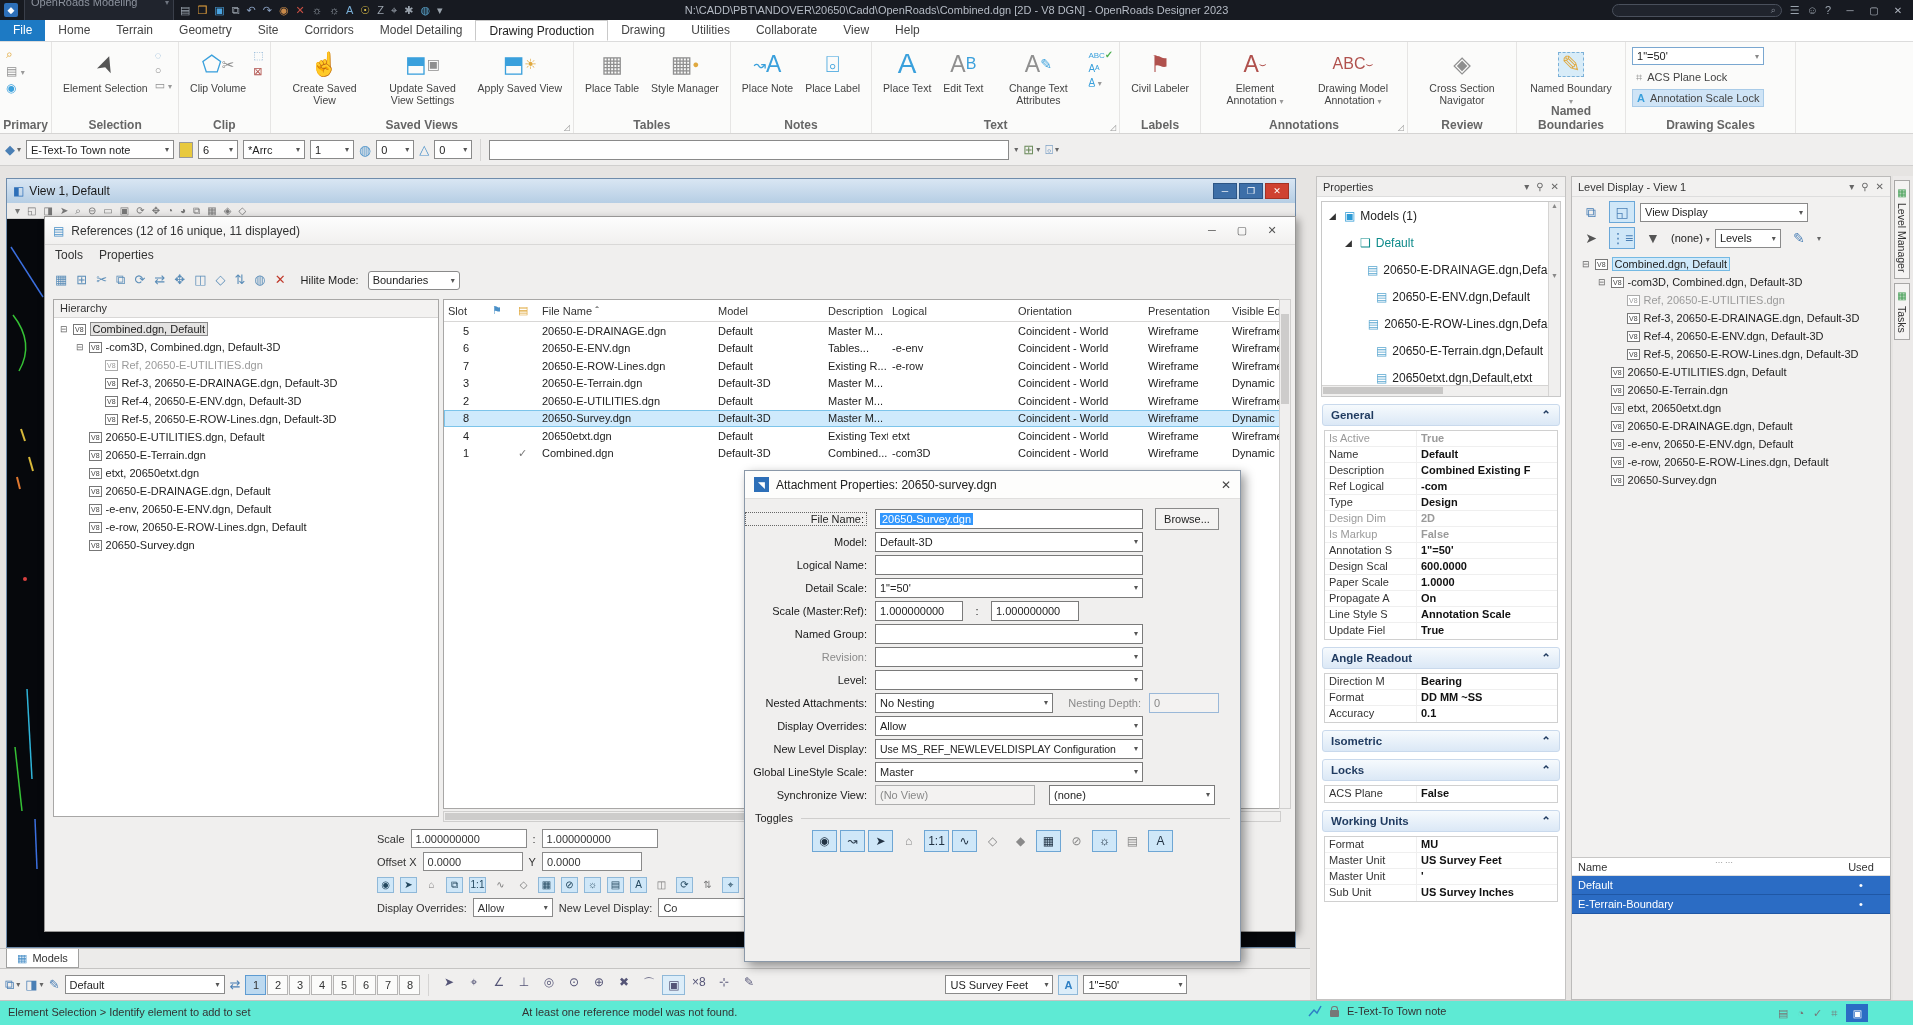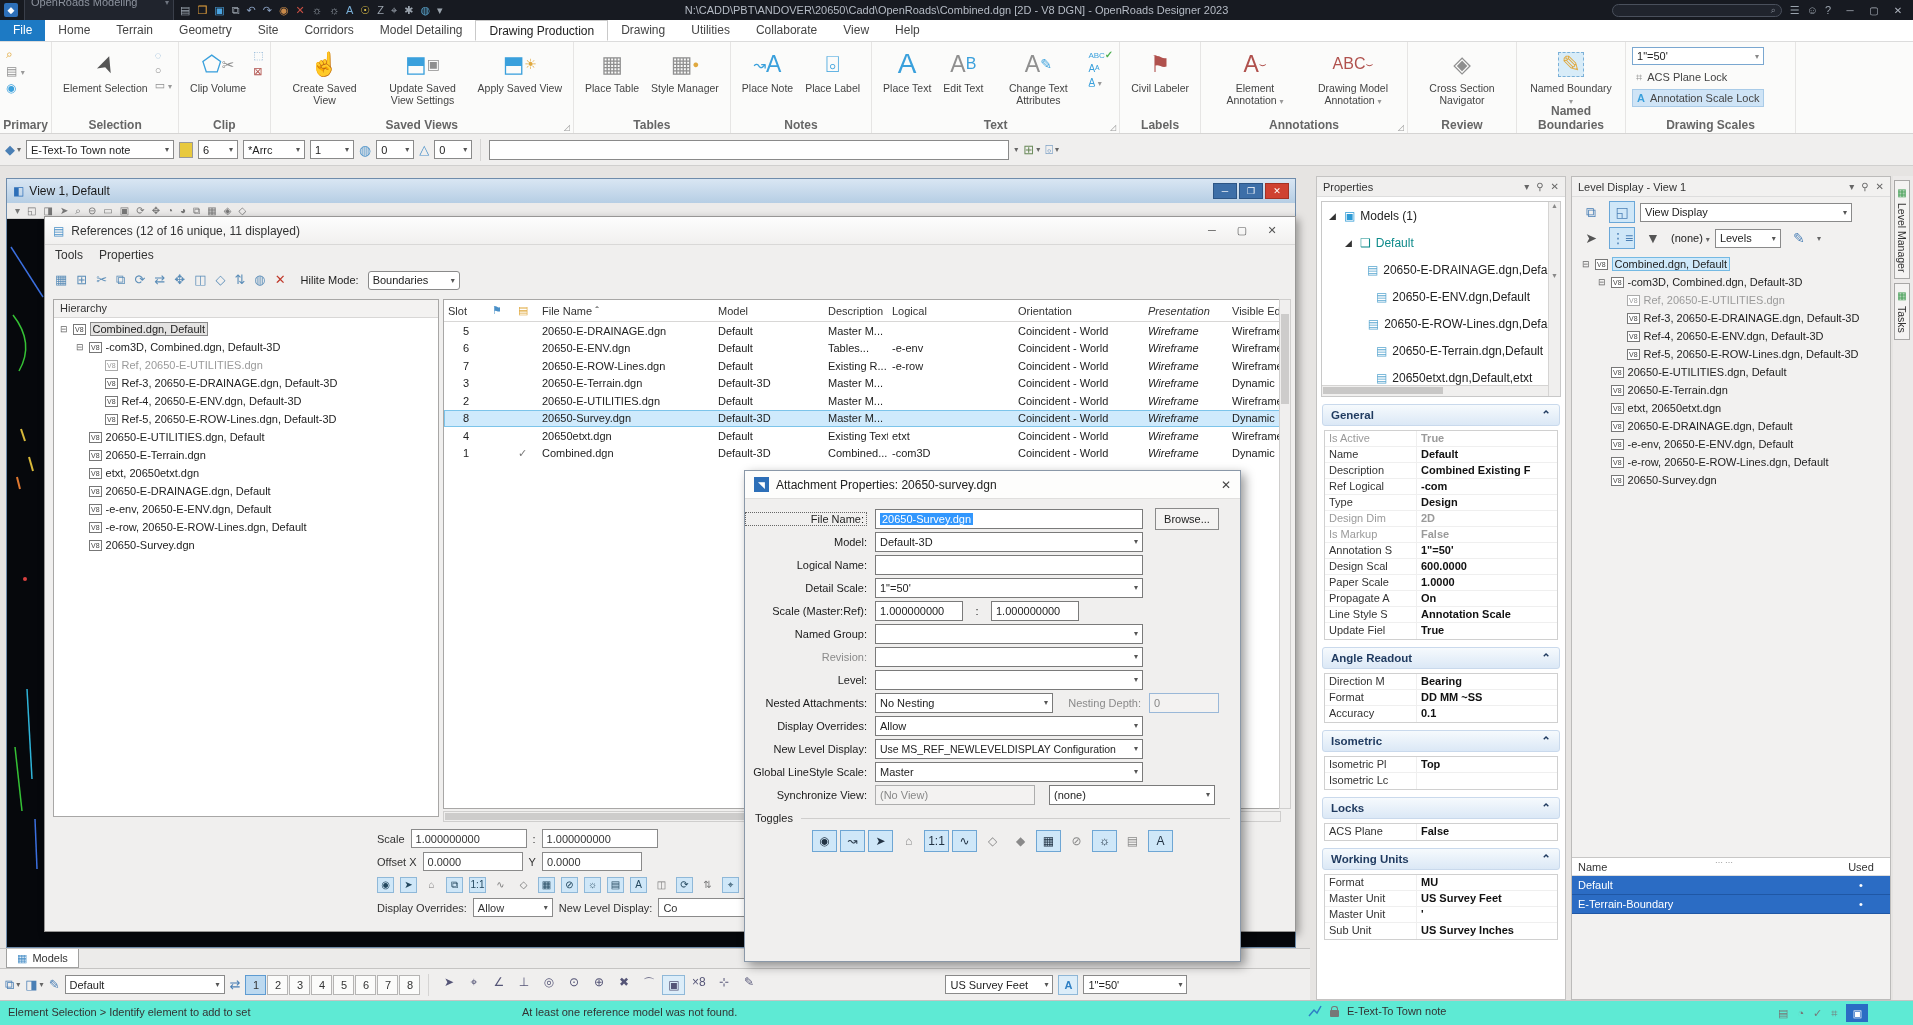--- a/index.html
+++ b/index.html
@@ -101,21 +101,21 @@
   .titem .tlabel.selblue { background:#cfe9fa; border:1px solid #74b9e3; padding:0 2px; }
 
   .reftable { position:absolute; left:398px; top:82px; width:838px; height:510px;
               background:#fff; border:1px solid #a8a7a6; overflow:hidden; }
   .thead,.trow { display:flex; height:19px; align-items:center; }
   .thead { border-bottom:1px solid #d8d7d6; color:#333; height:22px; }
   .trow { height:17.5px; }
   .trow.sel { background:#cfeafc; box-shadow:inset 0 0 0 1px #7cc4ea; }
   .tc { padding:0 4px; overflow:hidden; white-space:nowrap; }
   .c1{width:44px;} .c2{width:26px;} .c3{width:24px;} .c4{width:176px;} .c5{width:110px;}
-  .c6{width:64px;} .c7{width:126px;} .c8{width:130px;} .c9{width:84px;font-style:italic;} .c10{flex:1;}
+  .c6{width:64px;} .c7{width:126px;} .c8{width:130px;} .c9{width:84px;} .c10{flex:1;}
   .vscroll { position:absolute; right:4px; top:82px; width:12px; height:510px; background:#f0efee;
              border:1px solid #cfcecd; }
   .vthumb { margin:14px 1px; height:90px; background:#cdcccb; }
   .hscroll { position:absolute; left:398px; top:594px; width:838px; height:11px; background:#f0efee;
              border:1px solid #cfcecd; }
   .hthumb { margin:1px; height:7px; width:300px; background:#cdcccb; }
   .refbottom { position:absolute; left:332px; top:610px; right:10px; font-size:11px; color:#333; }
   .rbrow { display:flex; align-items:center; gap:6px; height:23px; }
   .rbx { border:1px solid #8a8a8a; background:#fff; height:19px; display:inline-flex;
          align-items:center; padding:0 4px; }
@@ -1106,31 +1106,20 @@
       <div class="prow">
         <span class="pl">Accuracy</span>
         <span class="pv">0.1</span>
       </div>
     </div>
 
   <div class="sechead">
     <span>Isometric</span>
       <span>⌃</span>
   </div>
-  <div class="secrows">
-
-  <div class="prow">
-        <span class="pl">Isometric Pl</span>
-        <span class="pv">Top</span>
-      </div>
-      <div class="prow">
-        <span class="pl">Isometric Lc</span>
-        <span class="pv"></span>
-      </div>
-    </div>
 
   <div class="sechead">
     <span>Locks</span>
       <span>⌃</span>
   </div>
   <div class="secrows">
 
   <div class="prow">
         <span class="pl">ACS Plane</span>
         <span class="pv">False</span>
@@ -1168,21 +1157,21 @@
     <span class="phicons">
 
     <span>▾</span>
         <span>⚲</span>
         <span>✕</span>
       </span>
   </div>
   <div class="ldrow">
     <span class="ldbtn">⧉</span>
     <span class="ldbtn on">◱</span>
-    <span class="combo" style="width:212px">
+    <span class="combo" style="width:168px">
       <span>View Display</span>
         <span class="dd">▾</span>
     </span>
   </div>
   <div class="ldrow">
     <span class="ldbtn" style="color:#555">➤</span>
     <span class="ldbtn on">⋮≡</span>
     <span class="ldbtn" style="color:#555">▼</span>
     <span><span>(none)</span> <span style="font-size:8px;color:#666">▾</span></span>
     <span class="combo" style="width:66px">

